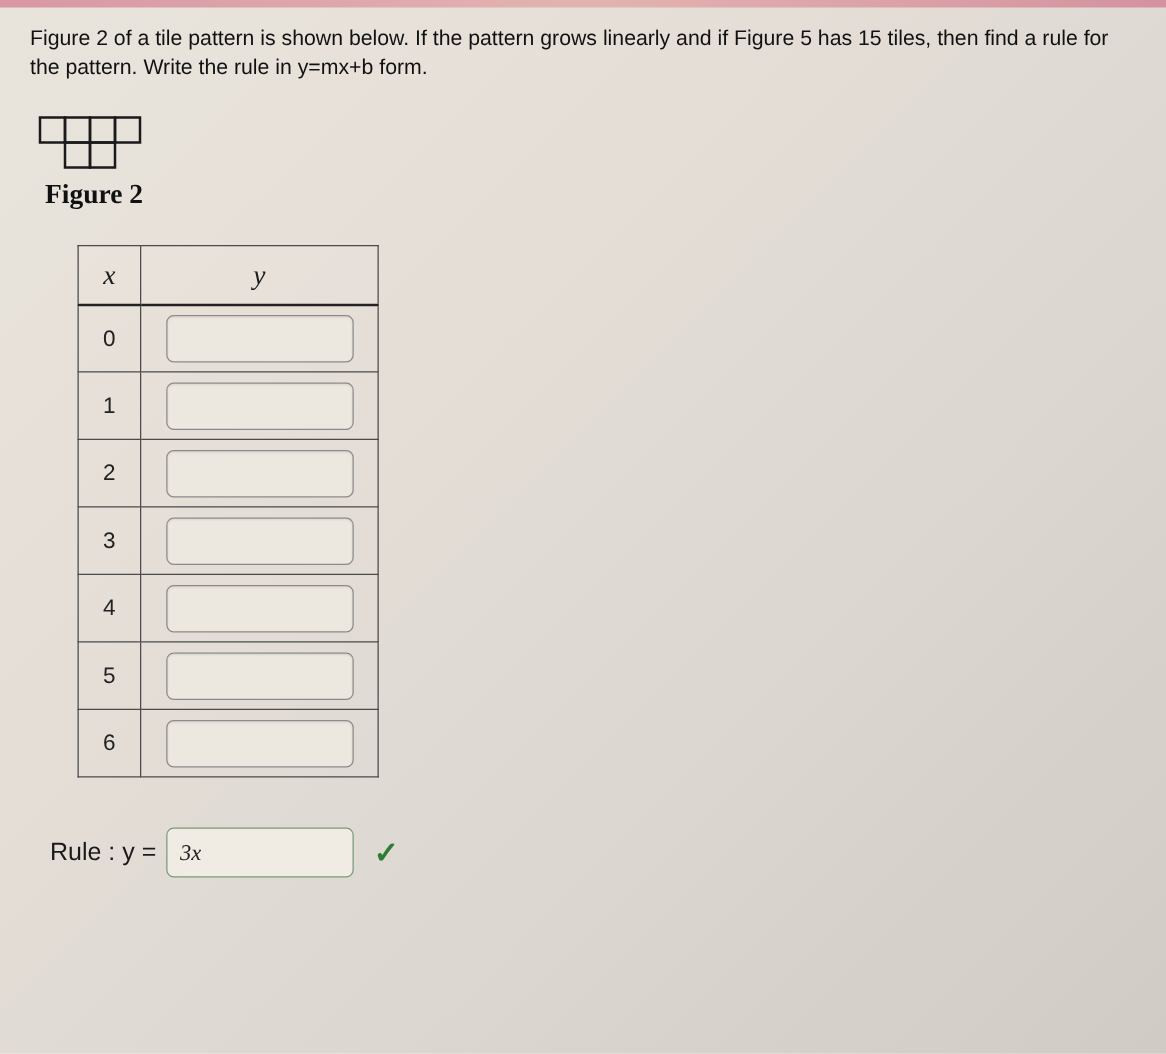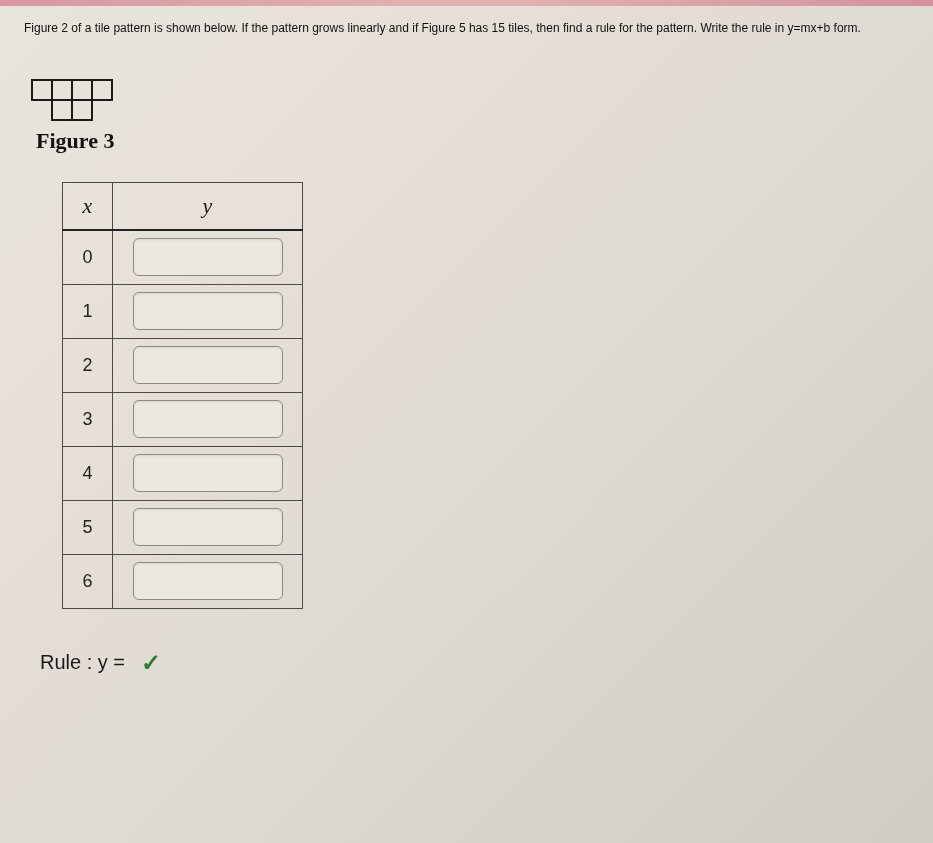--- a/index.html
+++ b/index.html
@@ -14,23 +14,23 @@
     color: #1a1a1a;
   }
   .top-edge {
     position: absolute;
     top: 0; left: 0; right: 0;
     height: 6px;
     background: linear-gradient(90deg, #c94a6a 0%, #d88 50%, #c94a6a 100%);
     opacity: 0.5;
   }
   .question {
-    font-size: 12px;
+    font-size: 17px;
     line-height: 1.35;
-    margin-bottom: 44px;
+    margin-bottom: 28px;
     color: #111;
     font-weight: 500;
   }
   .tiles {
     margin-left: 8px;
     margin-bottom: 6px;
   }
   .tile-row { display: flex; }
   .tile {
     width: 22px;
@@ -127,21 +127,21 @@
     <div class="tile"></div>
     <div class="tile"></div>
   </div>
   <div class="tile-row">
     <div class="tile empty"></div>
     <div class="tile"></div>
     <div class="tile"></div>
     <div class="tile empty"></div>
   </div>
 </div>
-<div class="fig-label">Figure 3</div>
+<div class="fig-label">Figure 2</div>
 
 <table class="data">
   <thead>
     <tr>
       <th class="x-col">x</th>
       <th class="y-col">y</th>
     </tr>
   </thead>
   <tbody>
     <tr>
@@ -170,14 +170,15 @@
     </tr>
     <tr>
       <td class="x-cell">6</td>
       <td class="y-cell"><input class="y-input" value="" style=""></td>
     </tr>
   </tbody>
 </table>
 
 <div class="rule-row">
   <span>Rule : y =</span>
+  <input class="rule-input" value="3x" style="">
   <span class="check">✓</span>
 </div>
 
 </body></html>

